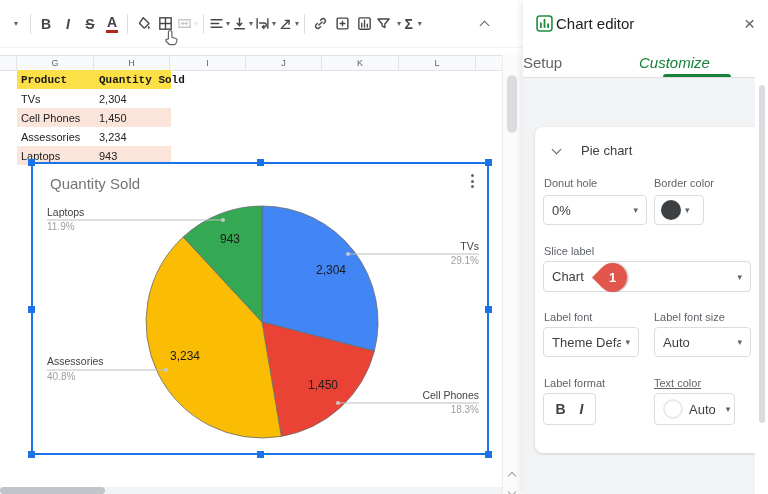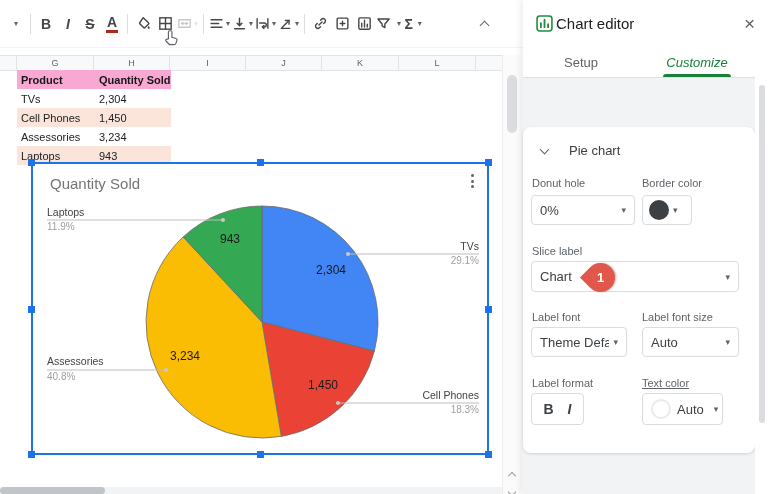--- a/index.html
+++ b/index.html
@@ -26,21 +26,21 @@
 
   
   .colhead{position:absolute;left:0;top:55px;width:502px;height:14px;display:flex;background:#F8F9FA;border-top:1px solid #E1E3E6;border-bottom:1px solid #E1E3E6;box-sizing:content-box;font-size:9px;color:#5F6368;}
   .colhead .cc{border-right:1px solid #E1E3E6;display:flex;align-items:center;justify-content:center;box-sizing:border-box;height:14px;}
 
   
   .sheettable{position:absolute;left:17px;top:70px;font-size:11px;color:#202124;}
   .trow{display:flex;height:19px;align-items:center;}
   .c1{width:78px;padding-left:4px;box-sizing:border-box;white-space:nowrap;}
   .c2{width:76px;padding-left:4px;box-sizing:border-box;white-space:nowrap;}
-  .thead{background:#f9a8d4;font-weight:700;color:#161616;}
+  .thead{background:#fde047;font-weight:700;color:#161616;font-family:Liberation Mono, monospace;}
   .alt{background:#FBE5DB;}
 
   
   .chartcard{position:absolute;left:31px;top:162px;width:458px;height:293px;background:#fff;border:2px solid #1A73E8;box-sizing:border-box;}
   .hdl{position:absolute;width:7px;height:7px;background:#1A73E8;z-index:5;}
   .charttitle{position:absolute;left:17px;top:11px;font-size:15px;color:#757575;}
   .menudots{position:absolute;right:10px;top:7px;display:flex;flex-direction:column;gap:2.5px;padding:3px;cursor:pointer;}
   .menudots i{width:3px;height:3px;border-radius:50%;background:#5F6368;}
   svg.pie{position:absolute;left:0;top:0;}
   svg text{font-family:"Liberation Sans",sans-serif;}
@@ -56,26 +56,26 @@
   .varrow .chev{border-color:#9AA0A6;width:6px;height:6px;}
   .hscroll{position:absolute;left:0;top:487px;width:502px;height:7px;background:#F1F3F4;}
   .hthumb{position:absolute;left:0;top:0;width:105px;height:7px;background:#C1C5CA;border-radius:4px;}
 
   
   .panel{position:absolute;left:523px;top:0;width:245px;height:494px;background:#fff;box-shadow:-3px 0 6px rgba(0,0,0,.07);}
   .phead{height:47px;display:flex;align-items:center;padding:0 13px;}
   .ptitle{font-size:15px;color:#202124;margin-left:3px;}
   .pclose{margin-left:auto;font-size:19px;color:#5F6368;cursor:pointer;line-height:1;}
   .ptabs{height:30px;display:flex;border-bottom:1px solid #E0E0E0;position:relative;width:232px;}
-  .ptab{flex:1;display:flex;align-items:center;justify-content:center;font-size:13px;color:#5F6368;cursor:pointer;}
+  .ptab{flex:1;display:flex;align-items:center;font-size:15px;color:#5F6368;cursor:pointer;}
   .ptab.active{color:#188038;font-style:italic;}
   .tabline{position:absolute;bottom:0;left:140px;width:68px;height:3px;background:#188038;border-radius:3px 3px 0 0;}
   .pbody{position:absolute;left:0;top:78px;width:245px;height:416px;background:#F1F3F4;}
   .secrow{position:absolute;left:0;width:232px;height:49px;display:flex;align-items:center;padding-left:18px;gap:21px;font-size:13px;color:#3C4043;box-sizing:border-box;cursor:pointer;}
-  .card{position:absolute;left:0;top:49px;width:232px;height:326px;background:#fff;border-radius:8px;box-shadow:0 1px 3px rgba(60,64,67,.18);}
+  .card{position:absolute;left:12px;top:49px;width:232px;height:326px;background:#fff;border-radius:8px;box-shadow:0 1px 3px rgba(60,64,67,.18);}
   .sechead{position:absolute;left:18px;top:16px;display:flex;align-items:center;gap:21px;font-size:13px;color:#3C4043;cursor:pointer;}
   .flabel{position:absolute;font-size:11px;color:#5F6368;white-space:nowrap;}
   .sel{position:absolute;height:30px;border:1px solid #DADCE0;border-radius:4px;background:#fff;display:flex;align-items:center;padding:0 8px;font-size:13px;color:#3C4043;box-sizing:border-box;cursor:pointer;}
   .sel .val{flex:1;overflow:hidden;white-space:nowrap;}
   .caret2{font-size:9px;color:#5F6368;margin-left:4px;flex:none;}
   .swatch{width:20px;height:20px;border-radius:50%;background:#3C4043;flex:none;}
   .swatch.empty{background:#fff;border:2px solid #E8EAED;box-sizing:border-box;}
   .fmtbtn{font-size:14px;color:#3C4043;cursor:pointer;}
   .badge{position:absolute;left:56px;top:136px;width:37px;height:30px;z-index:6;}
   .badge .pin{position:absolute;left:7px;top:0;width:29px;height:29px;background:#E2574C;border-radius:0 50% 50% 50%;transform:rotate(-45deg);box-shadow:1px 1px 2px rgba(0,0,0,.25);}

